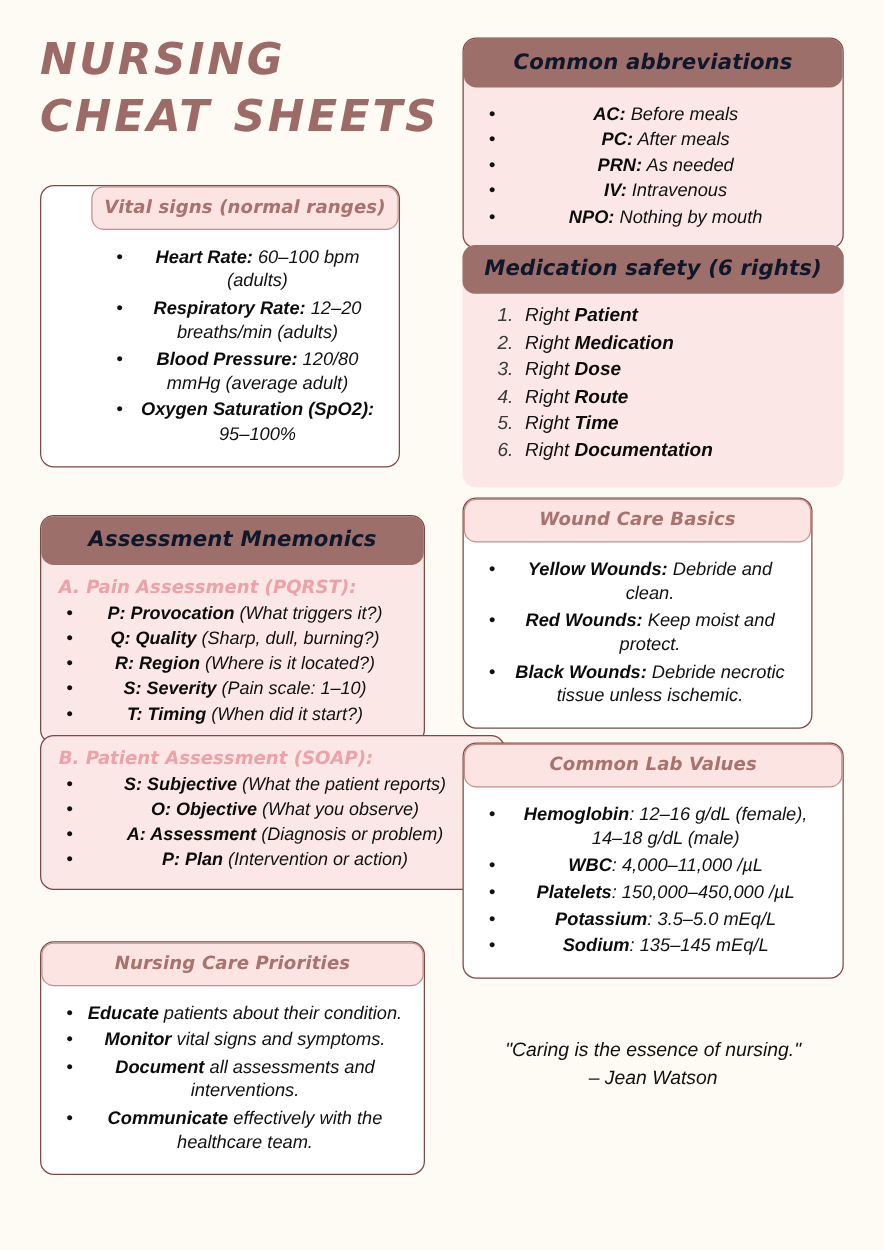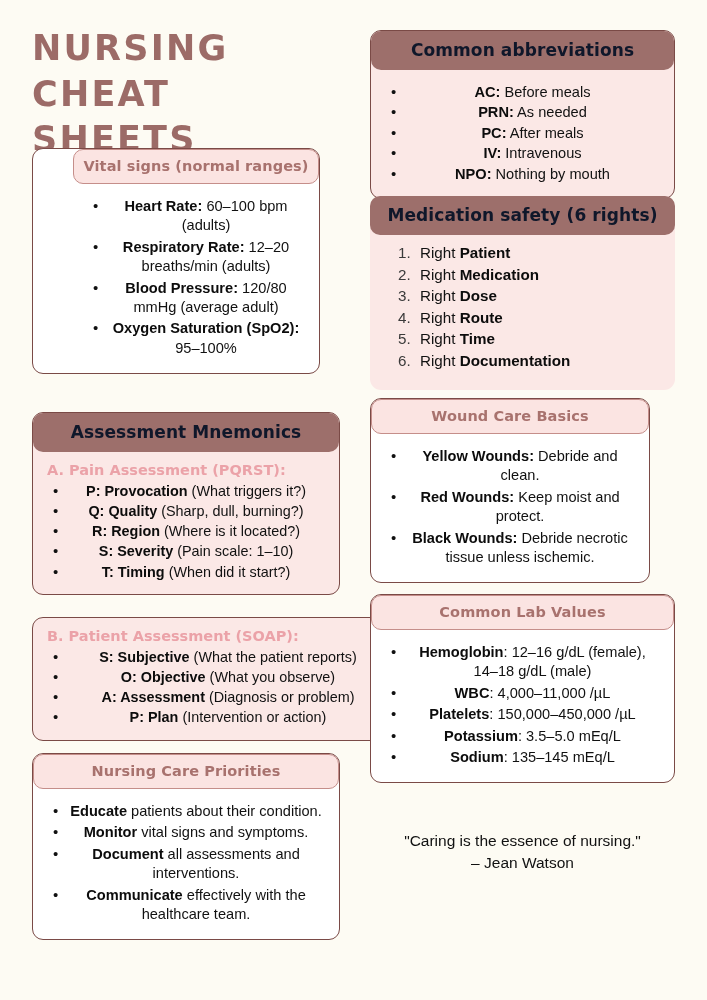--- a/index.html
+++ b/index.html
@@ -10,20 +10,21 @@
     background: #FDFBF3;
     font-family: "Liberation Sans", sans-serif;
   }
 
   .page {
     position: relative;
     width: 707px;
     height: 1000px;
     background: #FDFBF3;
     overflow: hidden;
+    font-style: italic;
   }
 
   
   .page-title {
     position: absolute;
     left: 32px;
     top: 26px;
     width: 320px;
     font-family: "DejaVu Sans", sans-serif;
     font-weight: bold;
@@ -126,21 +127,21 @@
     font-family: "DejaVu Sans", sans-serif;
     font-weight: bold;
     font-size: 14.5px;
     color: #EBA2A8;
     margin-bottom: 4px;
   }
 
   
   #vital-signs   { left: 32px;  top: 148px; width: 288px; padding-left: 40px; }
   #pqrst         { left: 32px;  top: 412px; width: 308px; }
-  #soap          { left: 32px;  top: 588px; width: 372px; margin-top: 29px; }
+  #soap          { left: 32px;  top: 588px; width: 372px; }
   #priorities    { left: 32px;  top: 753px; width: 308px; }
 
   
   #abbrev        { left: 370px; top: 30px;  width: 305px; }
   #medsafety     { left: 370px; top: 196px; width: 305px; }
   #wound         { left: 370px; top: 398px; width: 280px; }
   #labvalues     { left: 370px; top: 594px; width: 305px; }
 
   
   .quote {
@@ -219,22 +220,22 @@
         <li><b>Communicate</b><span> effectively with the healthcare team.</span></li>
       </ul>
     </div>
   </div>
 
   <div class="card bordered pinkbody" id="abbrev">
     <div class="card-head head-dark">Common abbreviations</div>
     <div class="card-body">
       <ul class="bullets tight">
         <li><b>AC:</b><span> Before meals</span></li>
+        <li><b>PC:</b><span> After meals</span></li>
         <li><b>PRN:</b><span> As needed</span></li>
-        <li><b>PC:</b><span> After meals</span></li>
         <li><b>IV:</b><span> Intravenous</span></li>
         <li><b>NPO:</b><span> Nothing by mouth</span></li>
       </ul>
     </div>
   </div>
 
   <div class="card noborder pinkbody" id="medsafety">
     <div class="card-head head-dark">Medication safety (6 rights)</div>
     <div class="med-body">
       <ol class="numlist">

